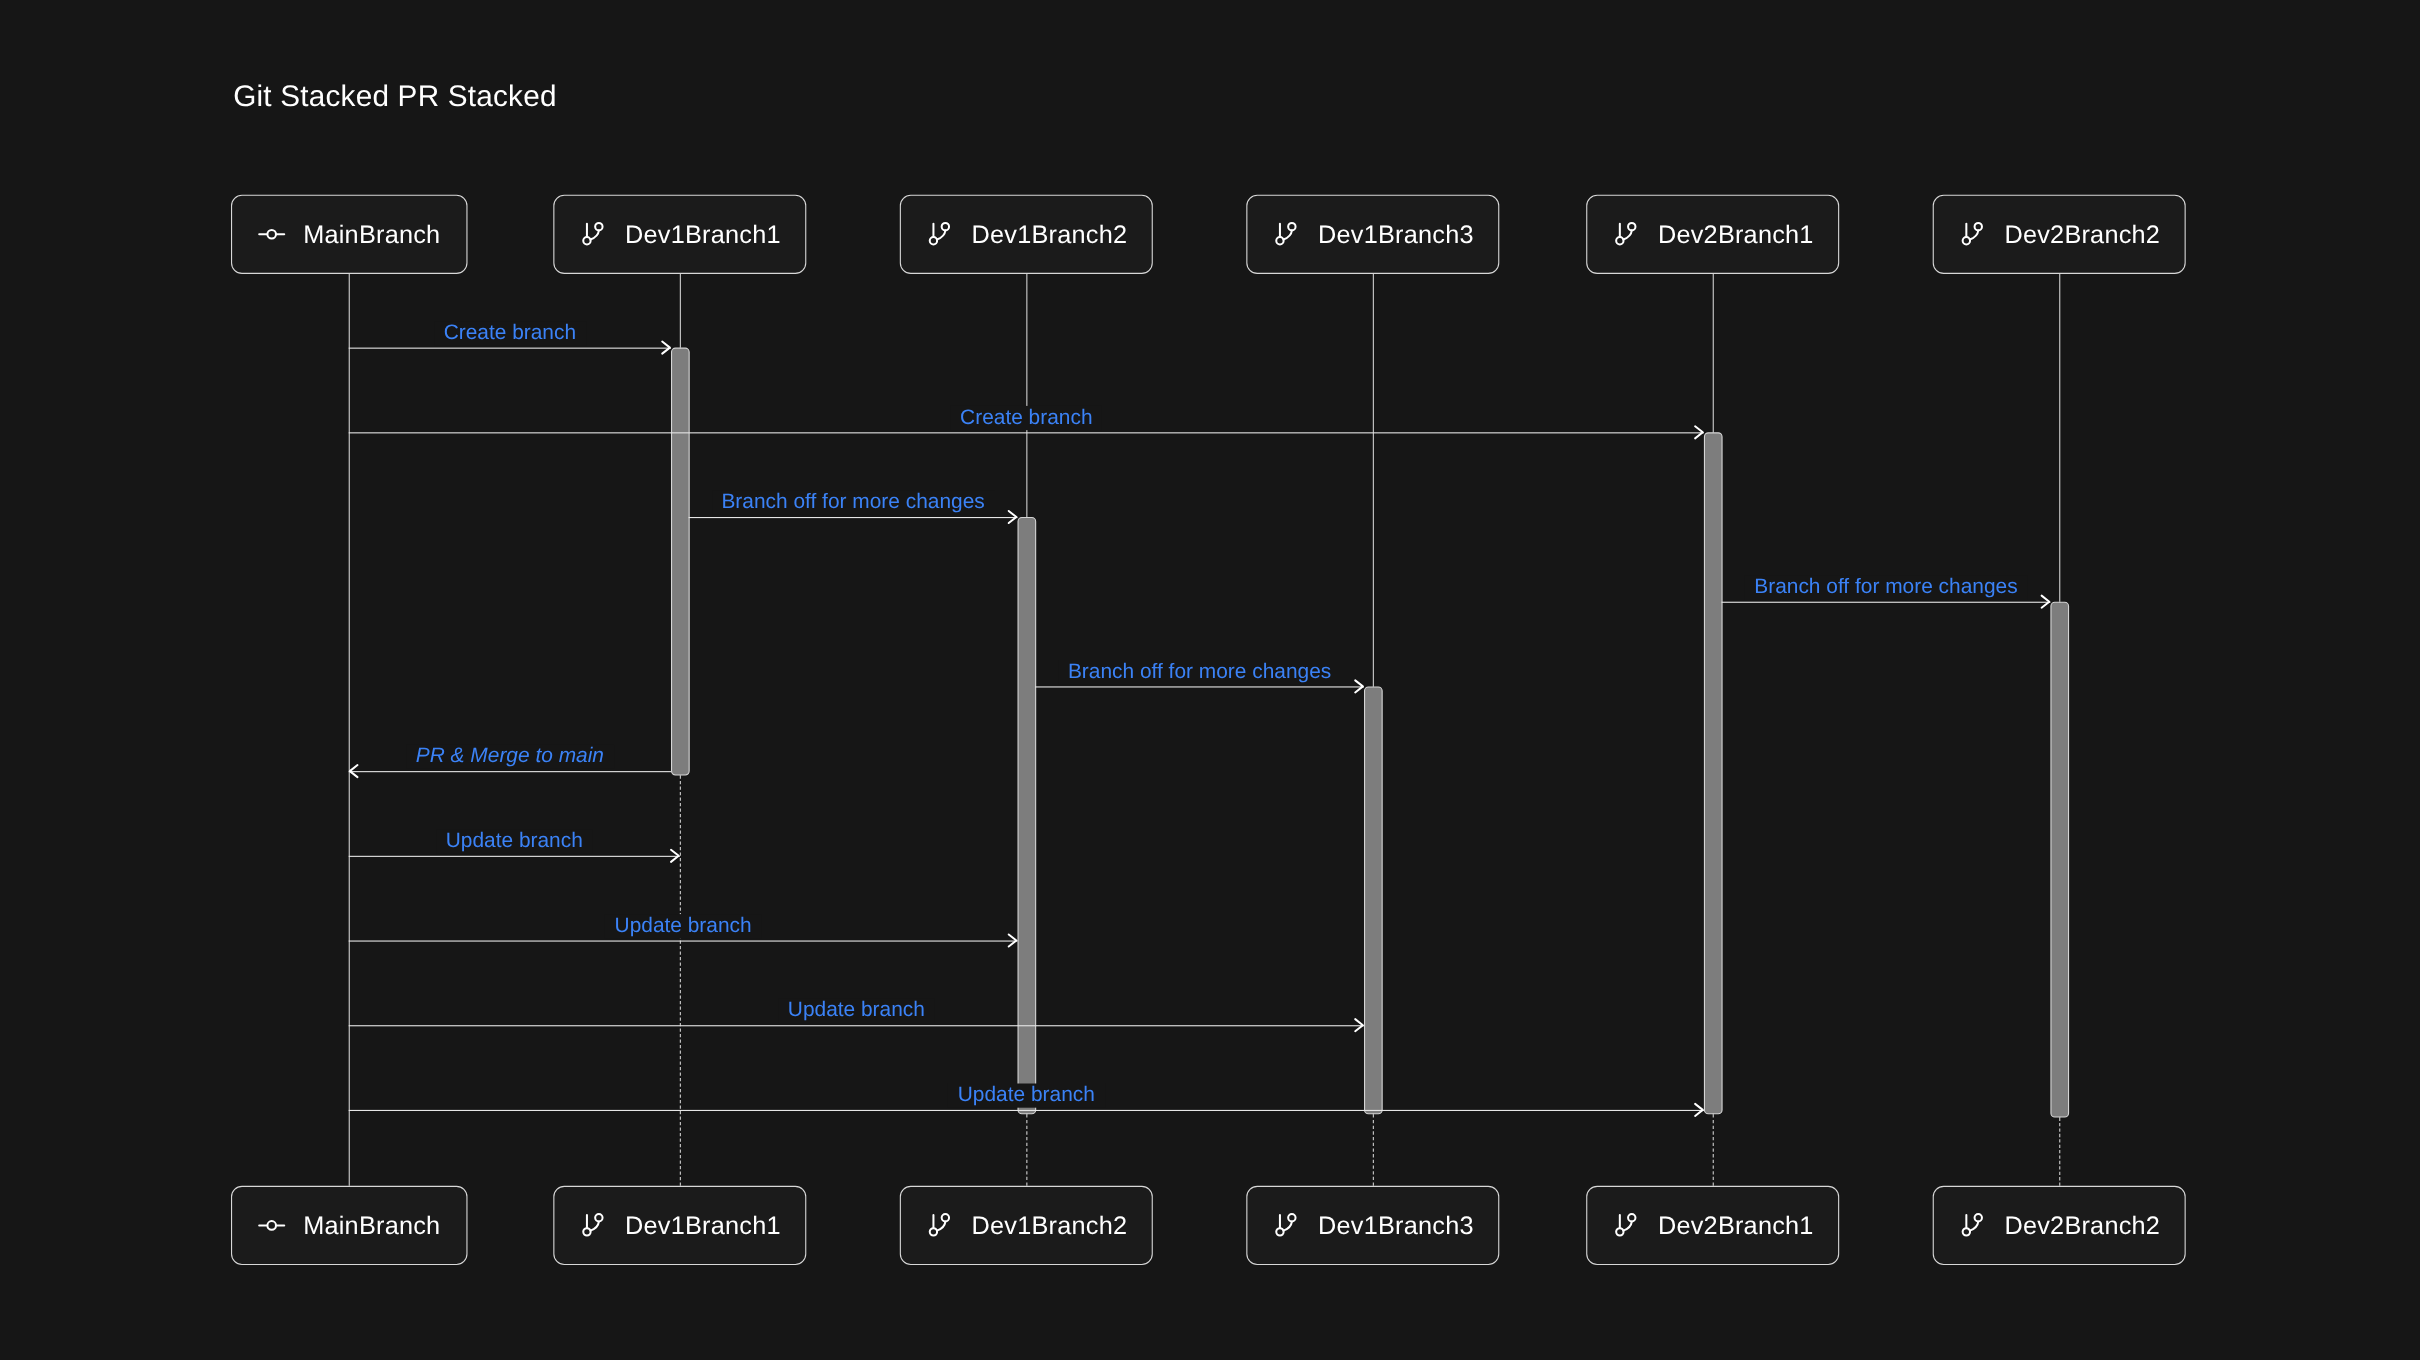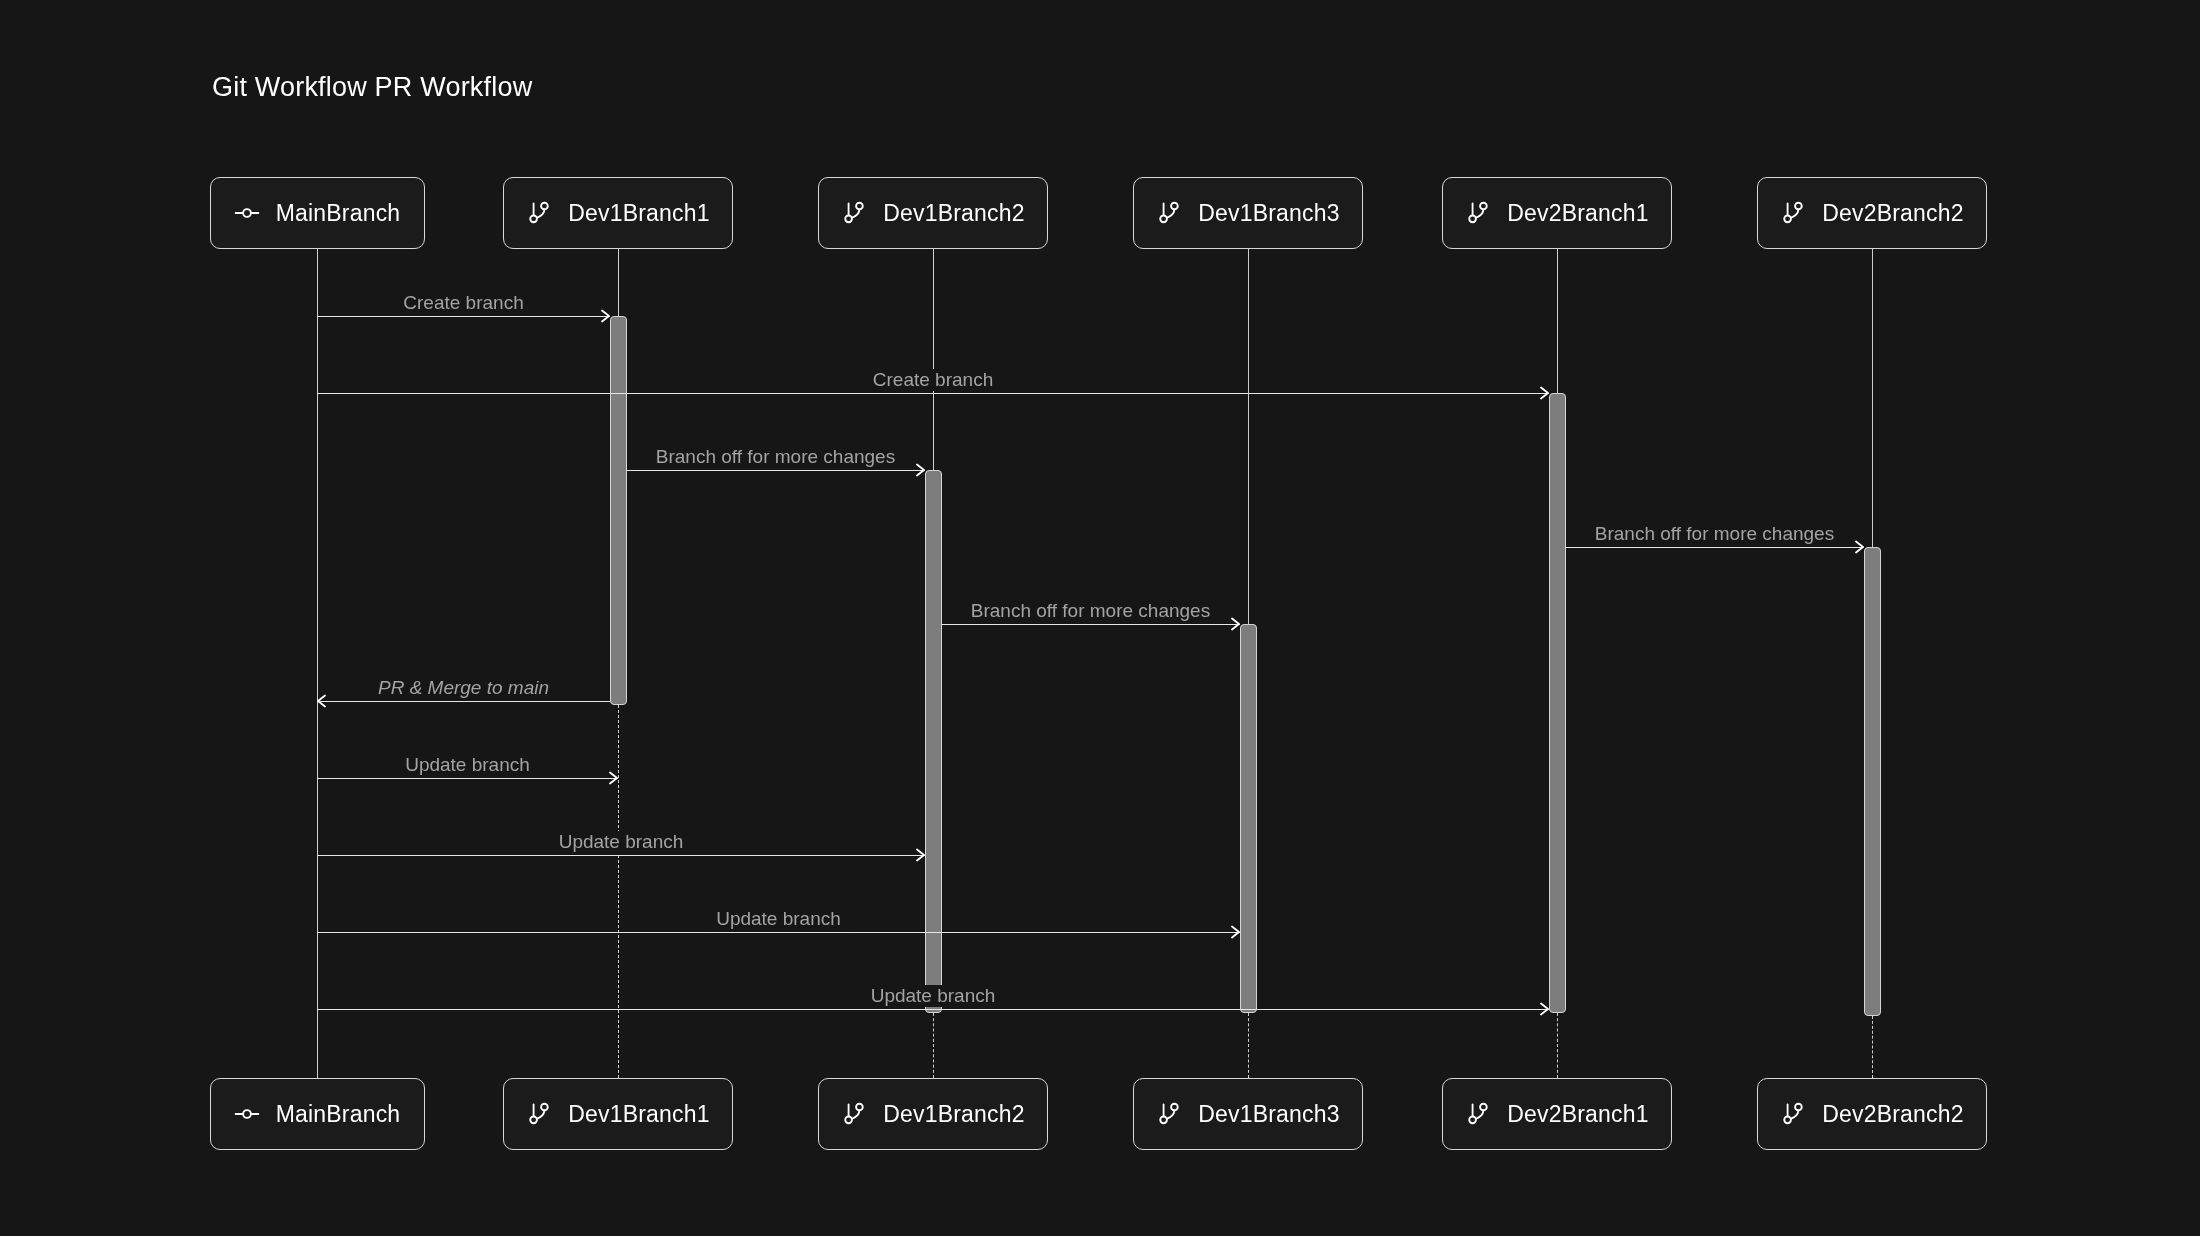--- a/index.html
+++ b/index.html
@@ -79,37 +79,37 @@
     height:0;
     border-top:1.8px solid #e6e6e6;
   }
   .msg .mlabel{
     position:absolute;
     top:-13px;
     transform:translate(-50%,-50%);
     background:#161616;
     padding:0 9px;
     font-size:19px;
-    color:#a3a3a3;
+    color:#3b82f6;
     white-space:nowrap;
     line-height:22px;
   }
   
   .arrowhead{
     position:absolute;
     width:16px;height:16px;
     top:-8px;
   }
   .arrowhead svg{display:block;width:16px;height:16px;}
 </style>
 </head>
 <body>
 
 <div id="stage">
-  <div class="title">Git Workflow PR Workflow</div>
+  <div class="title">Git Stacked PR Stacked</div>
   <div id="layers">
       <div class="lifeline" style="left: 317px; top: 249px; height: 829px;"></div>
       <div class="lifeline" style="left: 618px; top: 249px; height: 67px;"></div>
       <div class="lifeline" style="left: 618px; top: 316px; height: 389px;"></div>
       <div class="lifeline dashed" style="left: 618px; top: 705px; height: 373px;"></div>
       <div class="lifeline" style="left: 933px; top: 249px; height: 221px;"></div>
       <div class="lifeline" style="left: 933px; top: 470px; height: 543px;"></div>
       <div class="lifeline dashed" style="left: 933px; top: 1013px; height: 65px;"></div>
       <div class="lifeline" style="left: 1248px; top: 249px; height: 375px;"></div>
       <div class="lifeline" style="left: 1248px; top: 624px; height: 389px;"></div>

